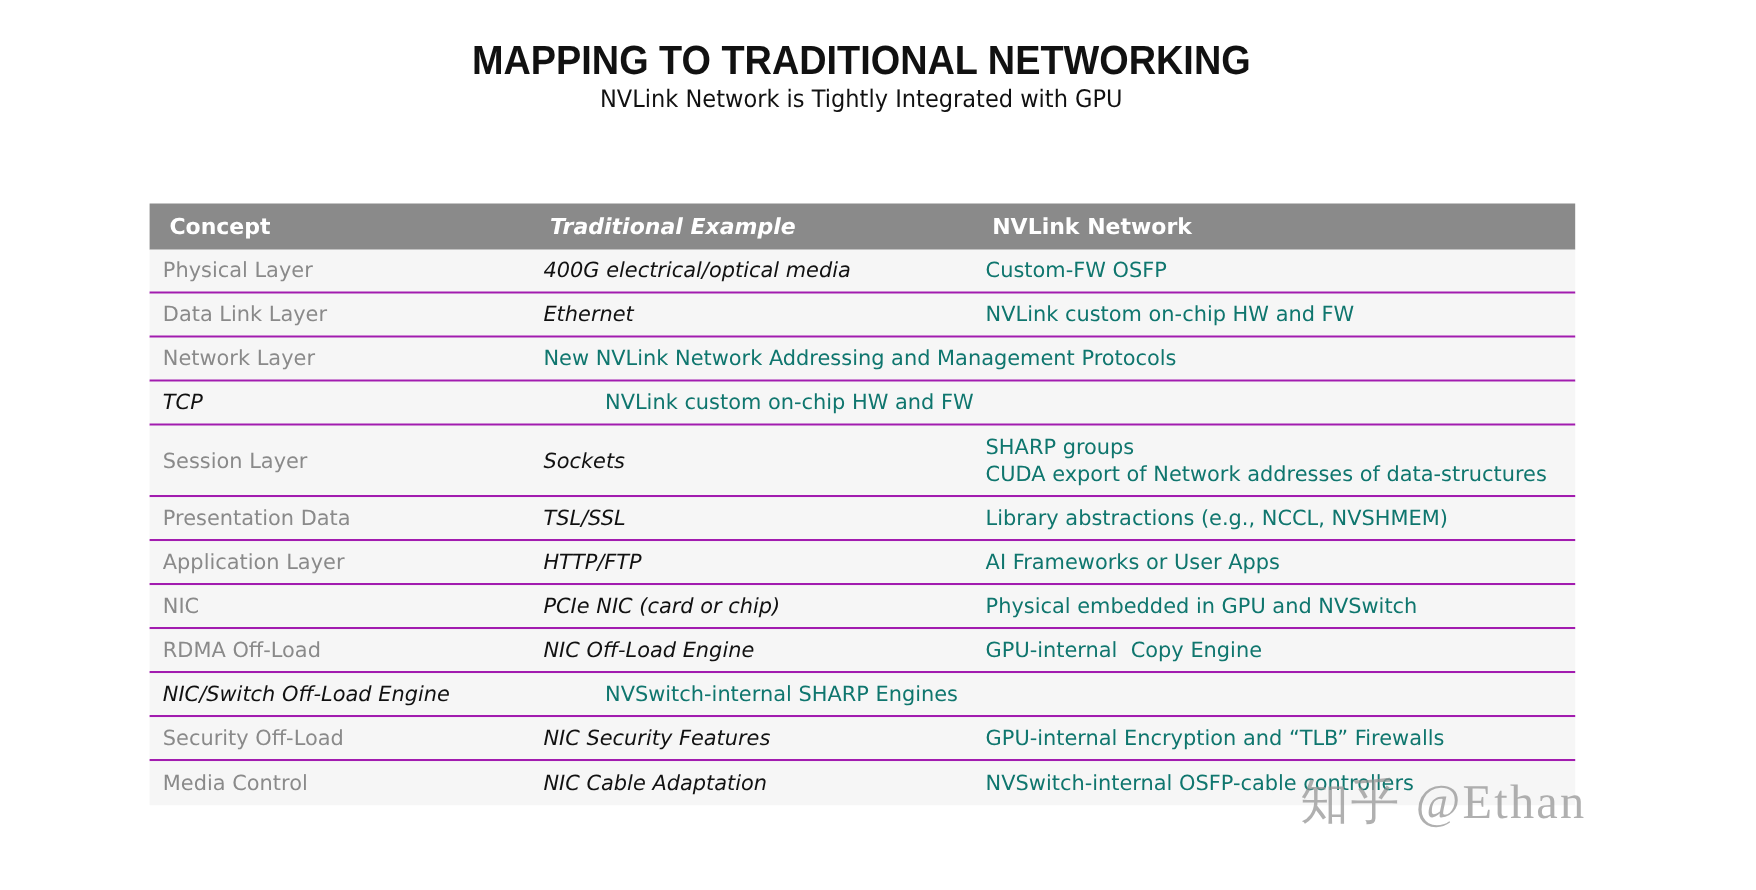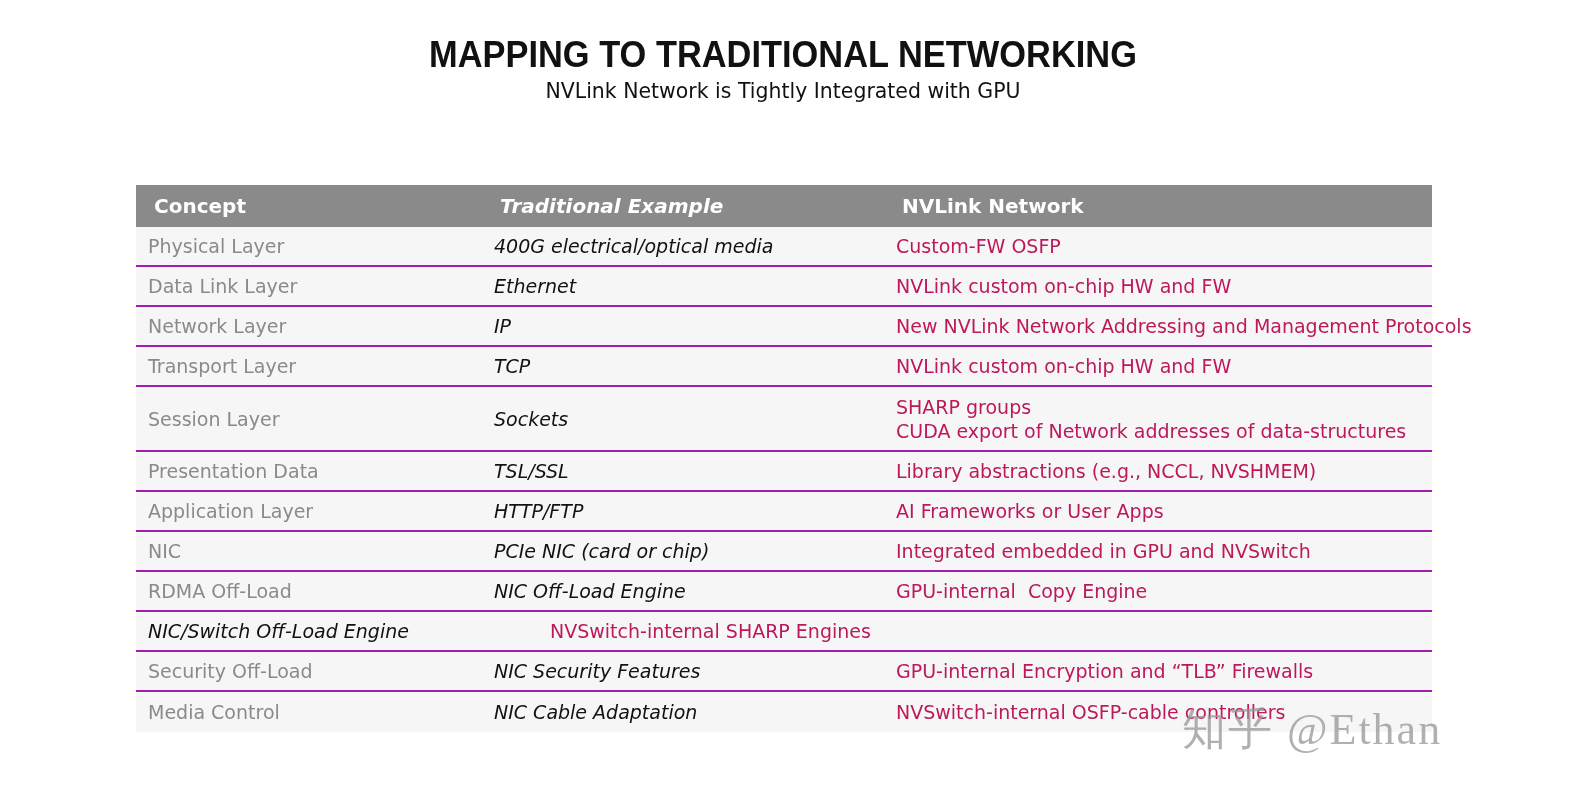--- a/index.html
+++ b/index.html
@@ -70,21 +70,21 @@
     }
     .cell {
       box-sizing: border-box;
       padding-left: 12px;
       font-size: 19px;
       line-height: 24px;
       white-space: nowrap;
     }
     .cell.c1 { width: 346px; color: #8a8a8a; }
     .cell.c2 { width: 402px; color: #111111; font-style: italic; }
-    .cell.c3 { width: 548px; color: #be185d; }
+    .cell.c3 { width: 548px; color: #0f766e; }
     .row.header .cell {
       color: #ffffff;
       font-weight: bold;
       font-size: 20px;
       padding-left: 18px;
     }
     .cell .line { display: block; }
     .watermark {
       position: absolute;
       left: 1182px;
@@ -115,25 +115,23 @@
     <div class="cell c2">400G electrical/optical media</div>
     <div class="cell c3">Custom-FW OSFP</div>
   </div>
   <div class="row">
     <div class="cell c1">Data Link Layer</div>
     <div class="cell c2">Ethernet</div>
     <div class="cell c3">NVLink custom on-chip HW and FW</div>
   </div>
   <div class="row">
     <div class="cell c1">Network Layer</div>
-    <div class="cell c2">IP</div>
     <div class="cell c3">New NVLink Network Addressing and Management Protocols</div>
   </div>
   <div class="row">
-    <div class="cell c1">Transport Layer</div>
     <div class="cell c2">TCP</div>
     <div class="cell c3">NVLink custom on-chip HW and FW</div>
   </div>
   <div class="row tall">
     <div class="cell c1">Session Layer</div>
     <div class="cell c2">Sockets</div>
     <div class="cell c3">
       <span class="line">SHARP groups</span>
       <span class="line">CUDA export of Network addresses of data-structures</span>
     </div>
@@ -144,21 +142,21 @@
     <div class="cell c3">Library abstractions (e.g., NCCL, NVSHMEM)</div>
   </div>
   <div class="row">
     <div class="cell c1">Application Layer</div>
     <div class="cell c2">HTTP/FTP</div>
     <div class="cell c3">AI Frameworks or User Apps</div>
   </div>
   <div class="row">
     <div class="cell c1">NIC</div>
     <div class="cell c2">PCIe NIC (card or chip)</div>
-    <div class="cell c3">Integrated embedded in GPU and NVSwitch</div>
+    <div class="cell c3">Physical embedded in GPU and NVSwitch</div>
   </div>
   <div class="row">
     <div class="cell c1">RDMA Off-Load</div>
     <div class="cell c2">NIC Off-Load Engine</div>
     <div class="cell c3" style="white-space:pre;">GPU-internal  Copy Engine</div>
   </div>
   <div class="row">
     <div class="cell c2">NIC/Switch Off-Load Engine</div>
     <div class="cell c3">NVSwitch-internal SHARP Engines</div>
   </div>

